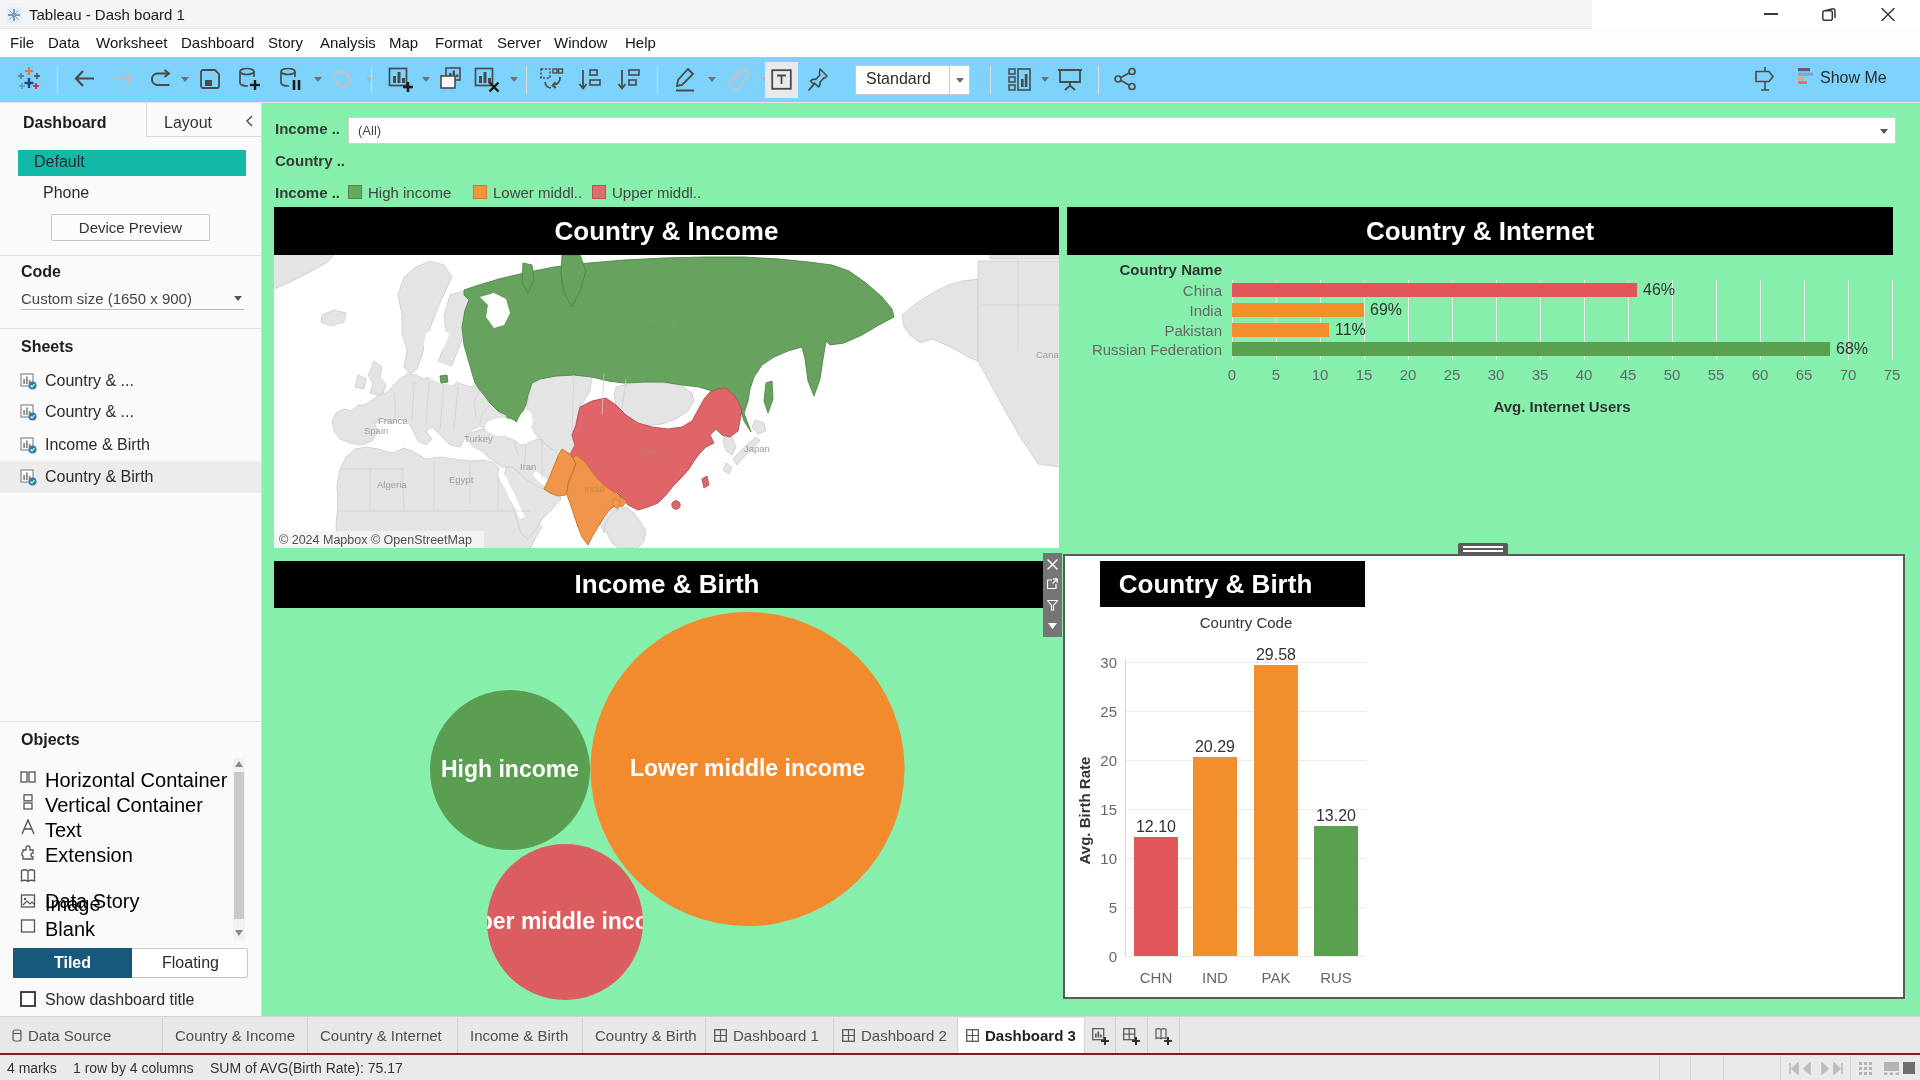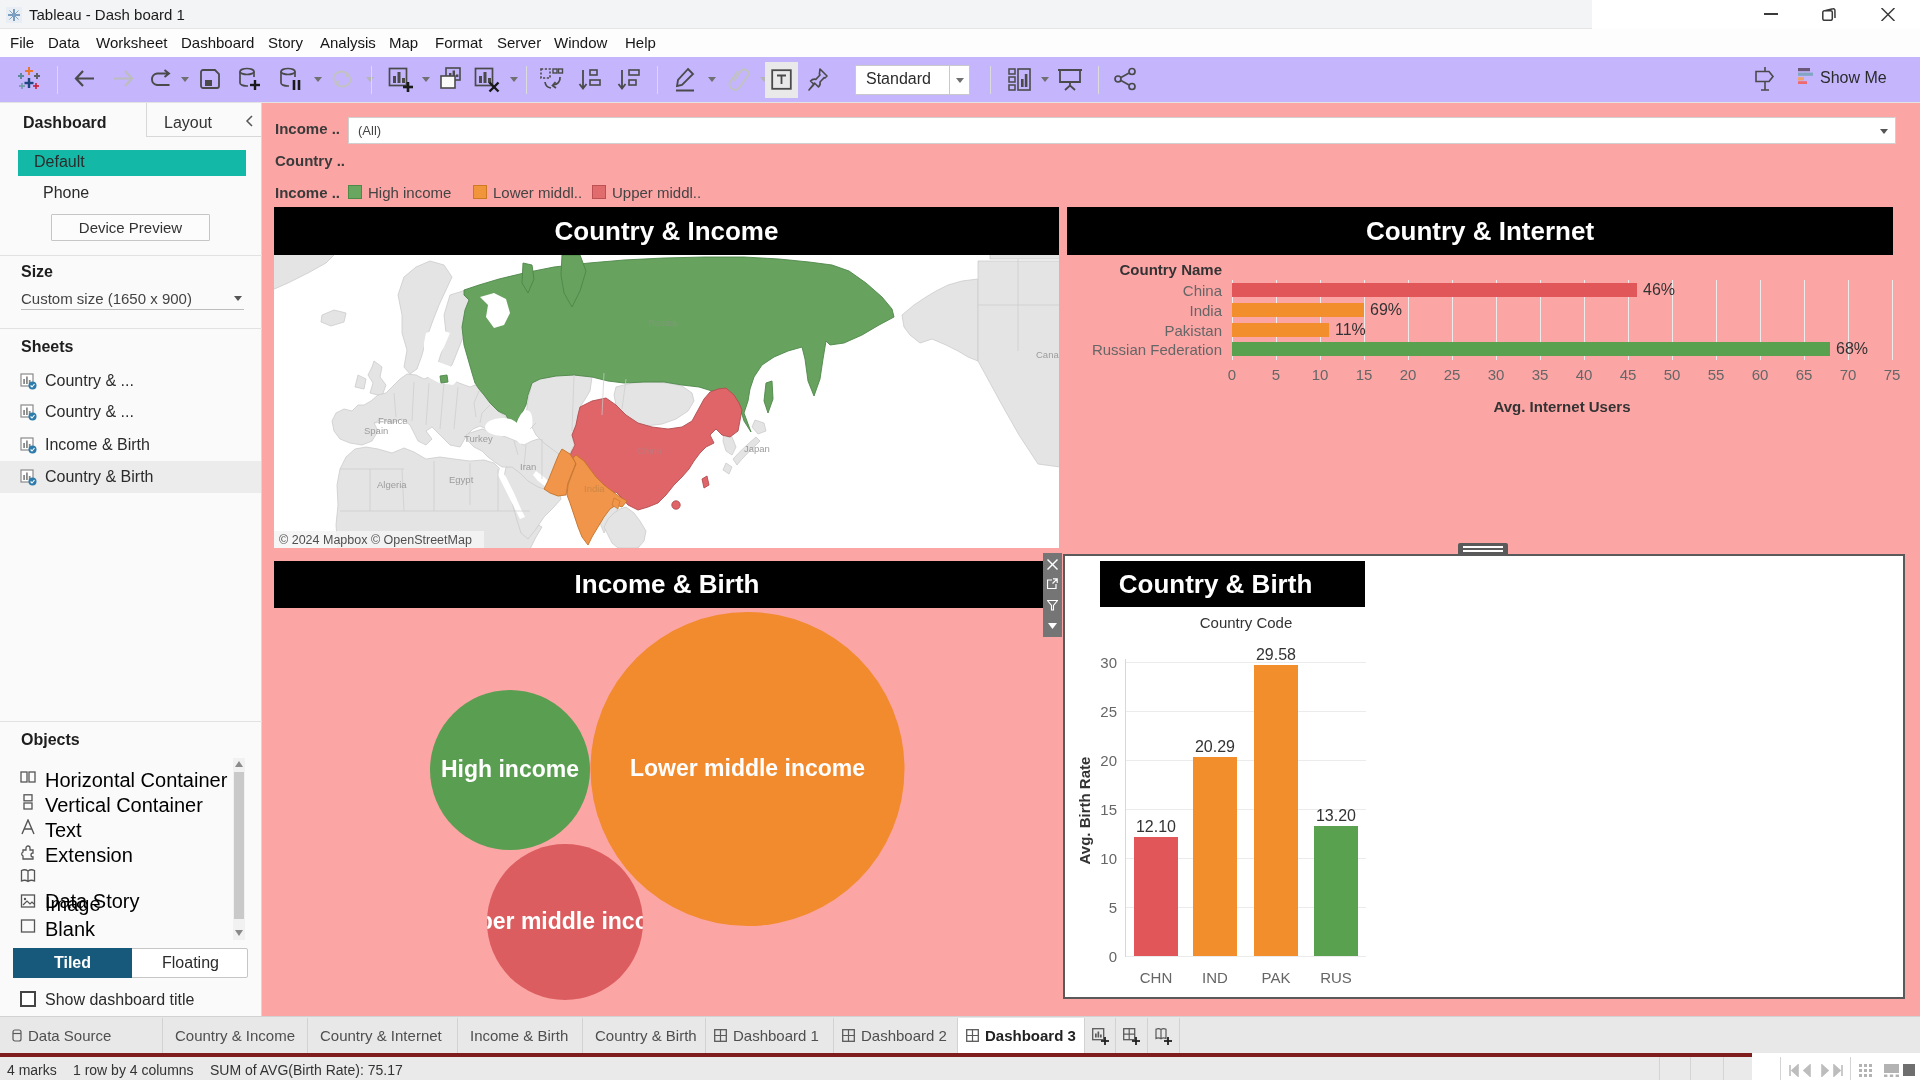--- a/index.html
+++ b/index.html
@@ -4,45 +4,45 @@
 <style>
 * { margin:0; padding:0; box-sizing:border-box; }
 html,body { width:1920px; height:1080px; overflow:hidden; background:#fff;
   font-family:"Liberation Sans", sans-serif; }
 .abs { position:absolute; }
 #app { position:relative; width:1920px; height:1080px; }
 
 #titlebar { position:absolute; left:0; top:0; width:1592px; height:29px; background:#f3f4f6; border-bottom:1px solid #e5e5e5;}
 #menubar { position:absolute; left:0; top:29px; width:1920px; height:28px; background:#fdfdfd; }
 #menubar span { position:absolute; top:5px; font-size:15px; color:#161616; }
-#toolbar { position:absolute; left:0; top:57px; width:1920px; height:46px; background:#c4b5fd; border-bottom:1px solid #e3e3e3; }
+#toolbar { position:absolute; left:0; top:57px; width:1920px; height:46px; background:#7dd3fc; border-bottom:1px solid #e3e3e3; }
 .tsep { position:absolute; top:9px; width:1px; height:28px; background:#dcdcdc; }
 .caret { position:absolute; width:0; height:0; border-left:4px solid transparent; border-right:4px solid transparent; border-top:5px solid #707070; }
 
 #sidebar { position:absolute; left:0; top:103px; width:262px; height:913px; background:#fafafa; border-right:1px solid #d8d8d8; }
 .sdiv { position:absolute; left:0; width:262px; height:1px; background:#e2e2e2; }
 .sheeticon { position:absolute; width:17px; height:17px; }
 .sheettxt { position:absolute; font-size:16px; color:#2b2b2b; }
 .objicon { position:absolute; width:16px; height:16px; }
 .objtxt { position:absolute; font-size:20px; color:#000000; }
 .rowlab { position:absolute; left:760px; width:200px; text-align:right; font-size:15px; color:#666; }
 .ytick { position:absolute; left:825px; width:30px; text-align:right; font-size:15px; color:#666; }
 .blab { position:absolute; width:100px; text-align:center; font-size:16px; color:#333; }
 .xlab { position:absolute; top:866px; width:100px; text-align:center; font-size:15px; color:#666; }
 .gvline { position:absolute; top:177px; width:1px; height:80px; background:#ebebeb; }
 .gxtick { position:absolute; top:263px; width:40px; text-align:center; font-size:15px; color:#666; }
 .ghline { position:absolute; left:863px; width:241px; height:1px; background:#ebebeb; }
 .dashicon { position:absolute; width:13px; height:13px; margin-top:11px; margin-left:8px; }
 
-#canvas { position:absolute; left:262px; top:103px; width:1658px; height:913px; background:#fca5a5;text-decoration:underline; }
+#canvas { position:absolute; left:262px; top:103px; width:1658px; height:913px; background:#86efac;text-decoration:underline; }
 .ptitle { position:absolute; background:#000; color:#fff; font-weight:bold; font-size:26px; text-align:center; }
 
 #tabbar { position:absolute; left:0; top:1016px; width:1920px; height:37px; background:#e8e8e8; border-top:1px solid #d2d2d2; }
 .tab { position:absolute; top:1px; height:36px; border-right:1px solid #d2d2d2; color:#4f4f4f; font-size:15px; line-height:35px; white-space:nowrap; overflow:hidden; }
-#statusbar { position:absolute; left:0; top:1053px; width:1752px; height:27px; background:#eaeaea; border-top:4px solid #7f1d1d; font-size:14px; color:#333; }
+#statusbar { position:absolute; left:0; top:1053px; width:1920px; height:27px; background:#eaeaea; border-top:2px solid #7f1d1d; font-size:14px; color:#333; }
 .vdiv { position:absolute; top:0px; width:1px; height:27px; background:#d4d4d4; }
 svg { display:block; }
 </style>
 </head>
 <body>
 <svg width="0" height="0" style="position:absolute">
   <defs>
     <symbol id="dbicon" viewBox="0 0 13 13">
       <rect x="0.7" y="0.7" width="11.6" height="11.6" fill="none" stroke="#5a5a5a" stroke-width="1.3"></rect>
       <path d="M6.5,0.7 L6.5,12.3 M0.7,6.5 L12.3,6.5" stroke="#5a5a5a" stroke-width="1.2"></path>
@@ -302,21 +302,21 @@
 
   <div class="abs" style="left:18px;top:47px;width:228px;height:26px;background:#14b8a6;">
     <div class="abs" style="left:16px;top:3px;font-size:16px;color:#2b2b2b;">Default</div>
   </div>
   <div class="abs" style="left:43px;top:81px;font-size:16px;color:#2b2b2b;">Phone</div>
   <div class="abs" style="left:51px;top:111px;width:159px;height:27px;background:#fcfcfc;border:1px solid #c6c6c6;border-radius:1px;">
     <div style="text-align:center;font-size:15px;color:#333;margin-top:4px;">Device Preview</div>
   </div>
   <div class="sdiv" style="top:152px;"></div>
 
-  <div class="abs" style="left:21px;top:160px;font-size:16px;font-weight:bold;color:#1e1e1e;">Size</div>
+  <div class="abs" style="left:21px;top:160px;font-size:16px;font-weight:bold;color:#1e1e1e;">Code</div>
   <div class="abs" style="left:21px;top:187px;font-size:15px;color:#444;">Custom size (1650 x 900)</div>
   <div class="caret" style="left:234px;top:193px;border-top-color:#555;"></div>
   <div class="abs" style="left:21px;top:206px;width:223px;height:1px;background:#bdbdbd;"></div>
   <div class="sdiv" style="top:225px;"></div>
 
   <div class="abs" style="left:21px;top:235px;font-size:16px;font-weight:bold;color:#1e1e1e;">Sheets</div>
   <div class="abs" style="left:0px;top:358px;width:261px;height:32px;background:#ececec;"></div>
   <div id="sheetlist">
     <svg class="sheeticon" style="left:20px;top:270px;">
           <use href="#shicon"></use>

